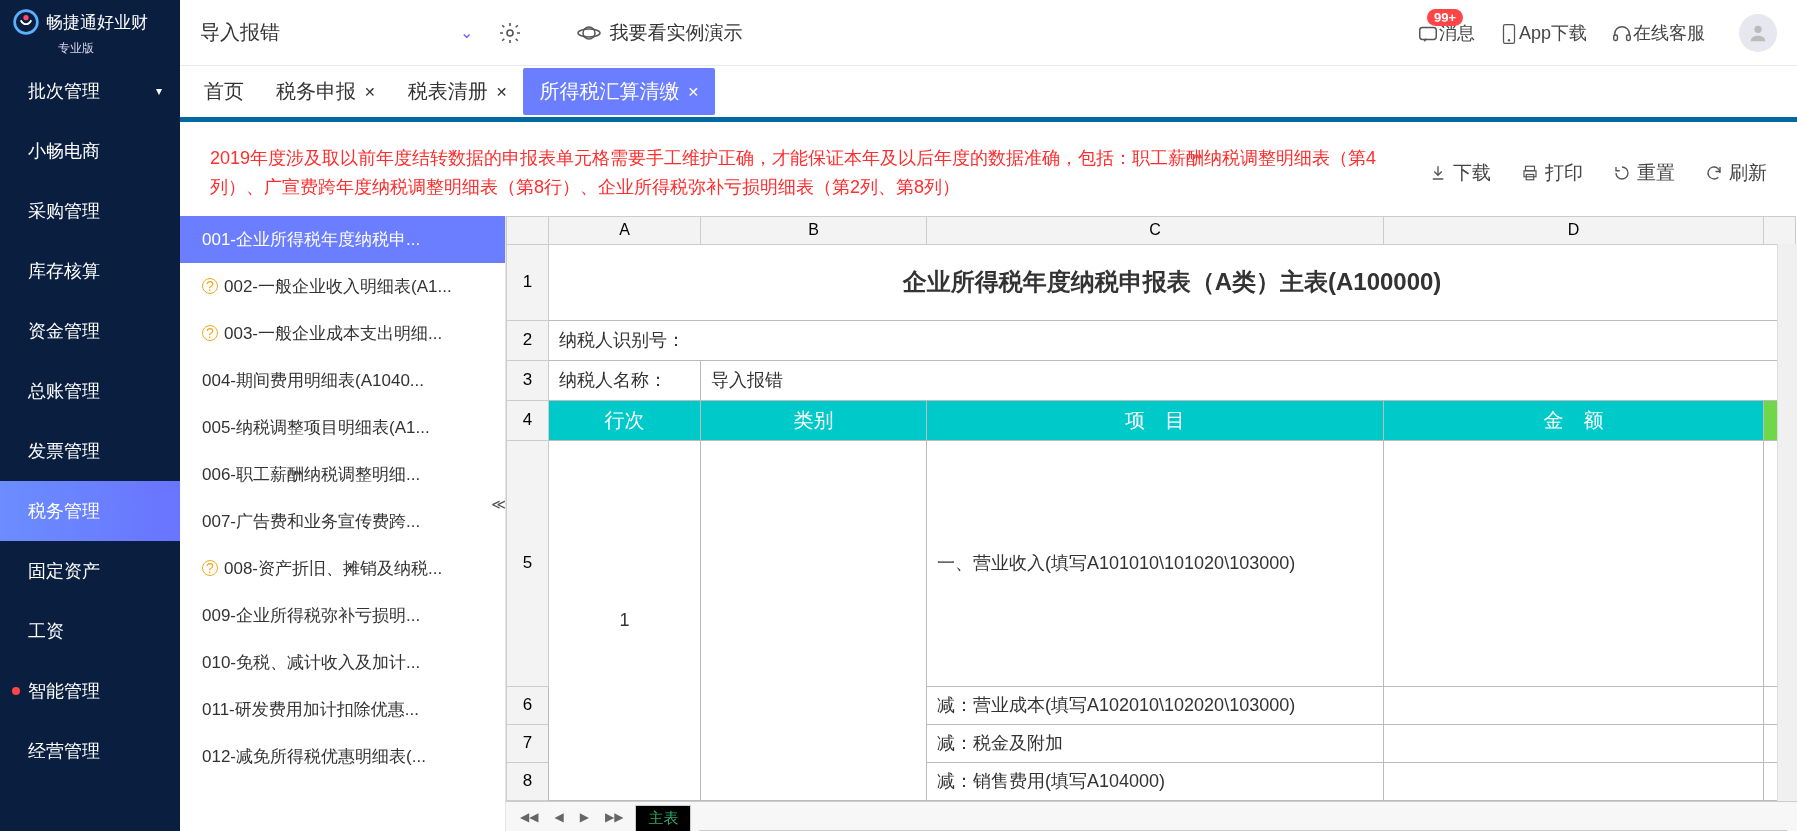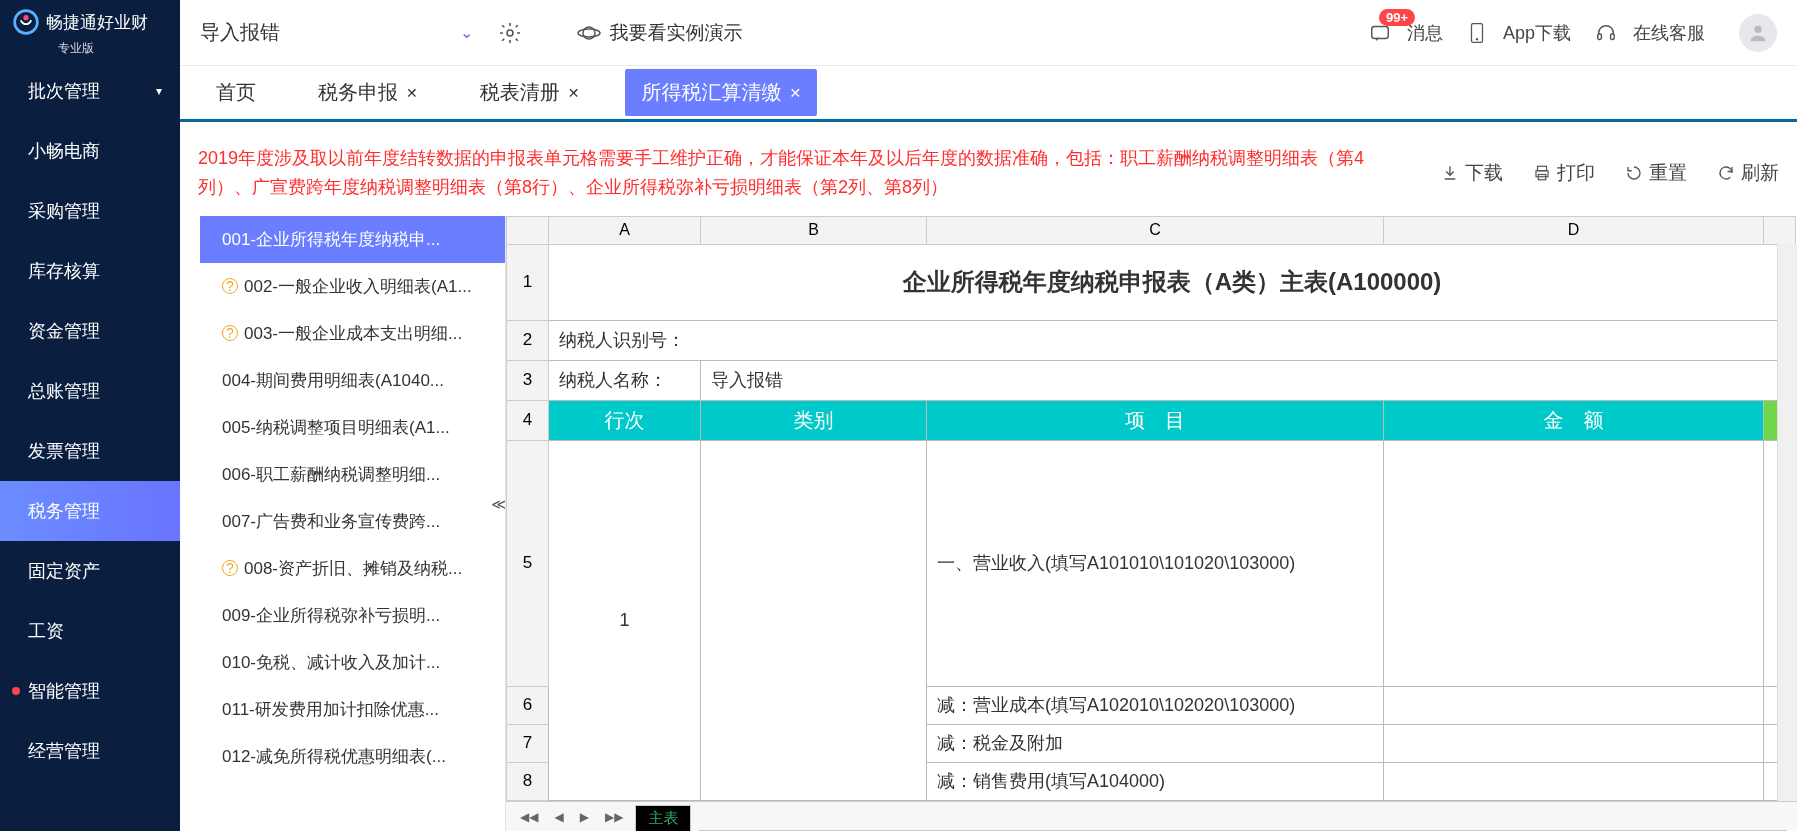--- a/index.html
+++ b/index.html
@@ -18,37 +18,37 @@
 
 .main { flex: 1; display: flex; flex-direction: column; min-width: 0; }
 
 .topbar { height: 66px; display: flex; align-items: center; padding: 0 20px; border-bottom: 1px solid #e9e9ef; }
 .entity-select { display: flex; align-items: center; gap: 180px; font-size: 20px; color: #333; cursor: pointer; }
 .entity-select .chev { color: #6b6bff; font-size: 16px; }
 .gear-btn { margin-left: 20px; width: 34px; height: 34px; display: flex; align-items: center; justify-content: center; cursor: pointer; }
 .demo-link { margin-left: 50px; display: flex; align-items: center; gap: 8px; font-size: 19px; color: #333; cursor: pointer; }
 .top-spacer { flex: 1; }
 .top-actions { display: flex; align-items: center; gap: 24px; }
-.top-action { display: flex; align-items: center; gap: 16px; font-size: 18px; color: #444; cursor: pointer; position: relative; }
+.top-action { display: flex; align-items: flex-end; gap: 0; font-size: 18px; color: #444; cursor: pointer; position: relative; }
 .badge { position: absolute; top: -12px; left: 10px; background: #ff4545; color: #fff; font-size: 13px; border-radius: 11px; padding: 1px 7px; font-weight: bold; }
 .avatar { width: 38px; height: 38px; background: #e7e7ef; border-radius: 50%; display: flex; align-items: center; justify-content: center; color: #999; margin-left: 10px; }
 
-.tabs { height: 56px; display: flex; align-items: center; padding: 0 20px; gap: 30px; border-bottom: 3px solid #0369a1; }
+.tabs { height: 56px; display: flex; align-items: center; padding: 0 8px; border-bottom: 5px solid #0369a1; }
 .tab { padding: 10px 16px; font-size: 20px; color: #333; display: flex; align-items: center; gap: 8px; cursor: pointer; }
 .tab.active { background: #6b7eff; color: #fff; border-radius: 2px; }
 .tab .close { font-size: 14px; cursor: pointer; }
 
-.notice-row { display: flex; align-items: flex-start; padding: 22px 18px 14px; gap: 40px; }
+.notice-row { display: flex; align-items: flex-start; padding: 22px 30px 14px; gap: 40px; }
 .notice { flex: 1; color: #ff2d2d; font-size: 18px; line-height: 1.6; }
 .notice-actions { display: flex; gap: 30px; align-items: center; padding-top: 16px; }
 .action-btn { display: flex; align-items: center; gap: 6px; font-size: 19px; color: #444; cursor: pointer; }
 
 .content-row { flex: 1; display: flex; min-height: 0; }
 .tree-panel { width: 326px; border-right: 1px solid #e5e5e5; overflow-y: auto; padding: 0; position: relative; }
-.tree-item { padding: 12px 14px 12px 22px; font-size: 17px; color: #333; cursor: pointer; display: flex; align-items: center; gap: 6px; white-space: nowrap; overflow: hidden; text-overflow: ellipsis; margin-left: 20px; }
+.tree-item { padding: 12px 14px 12px 22px; font-size: 17px; color: #333; cursor: pointer; display: flex; align-items: center; gap: 6px; white-space: nowrap; overflow: hidden; text-overflow: ellipsis; }
 .tree-item.selected { background: #6b7eff; color: #fff; }
 .tree-item .q-icon { color: #f5a623; font-size: 14px; border: 1px solid #f5a623; border-radius: 50%; width: 16px; height: 16px; display: inline-flex; align-items: center; justify-content: center; flex-shrink: 0; }
 .tree-collapse { position: absolute; right: -1px; top: 280px; font-size: 14px; color: #555; cursor: pointer; }
 
 .sheet-area { flex: 1; display: flex; flex-direction: column; min-width: 0; }
 .grid-scroll { flex: 1; overflow: auto; position: relative; }
 .grid { border-collapse: collapse; table-layout: fixed; }
 .corner { width: 42px; height: 28px; background: #f3f3f3; border: 1px solid #ccc; }
 .col-head { background: #f3f3f3; border: 1px solid #ccc; text-align: center; font-size: 16px; font-weight: normal; height: 28px; }
 .row-head { background: #f3f3f3; border: 1px solid #ccc; text-align: center; width: 42px; font-size: 17px; }

